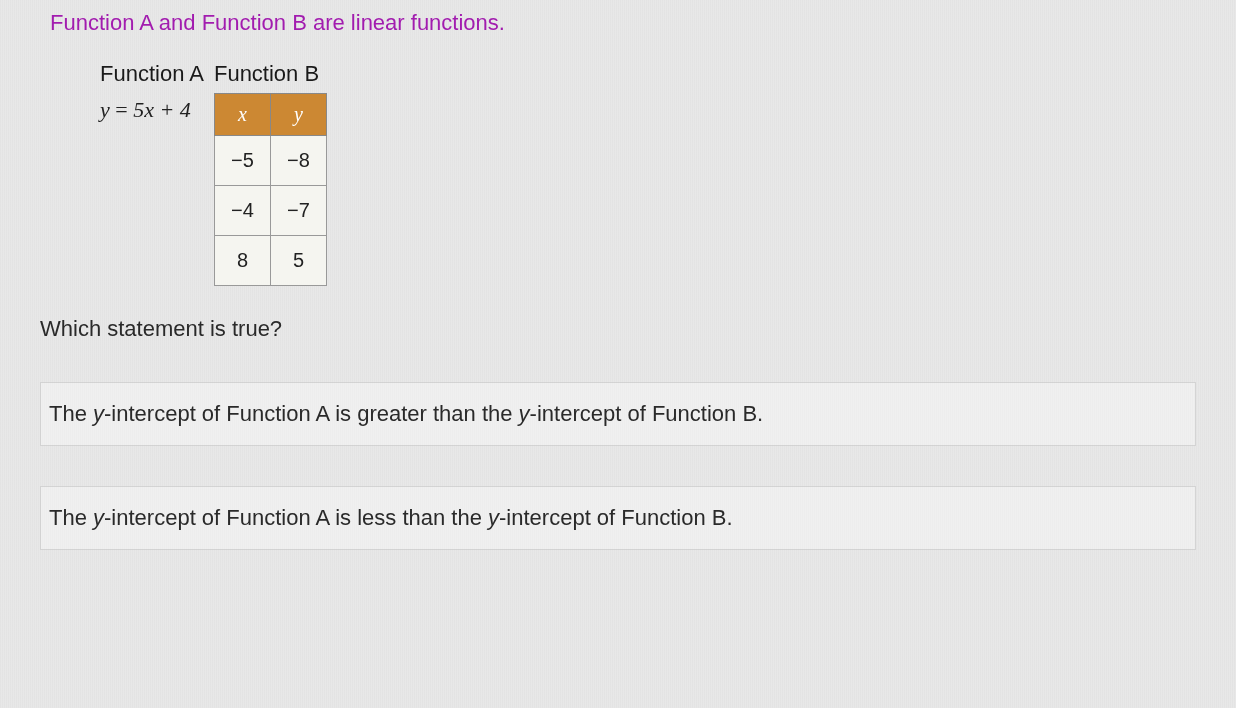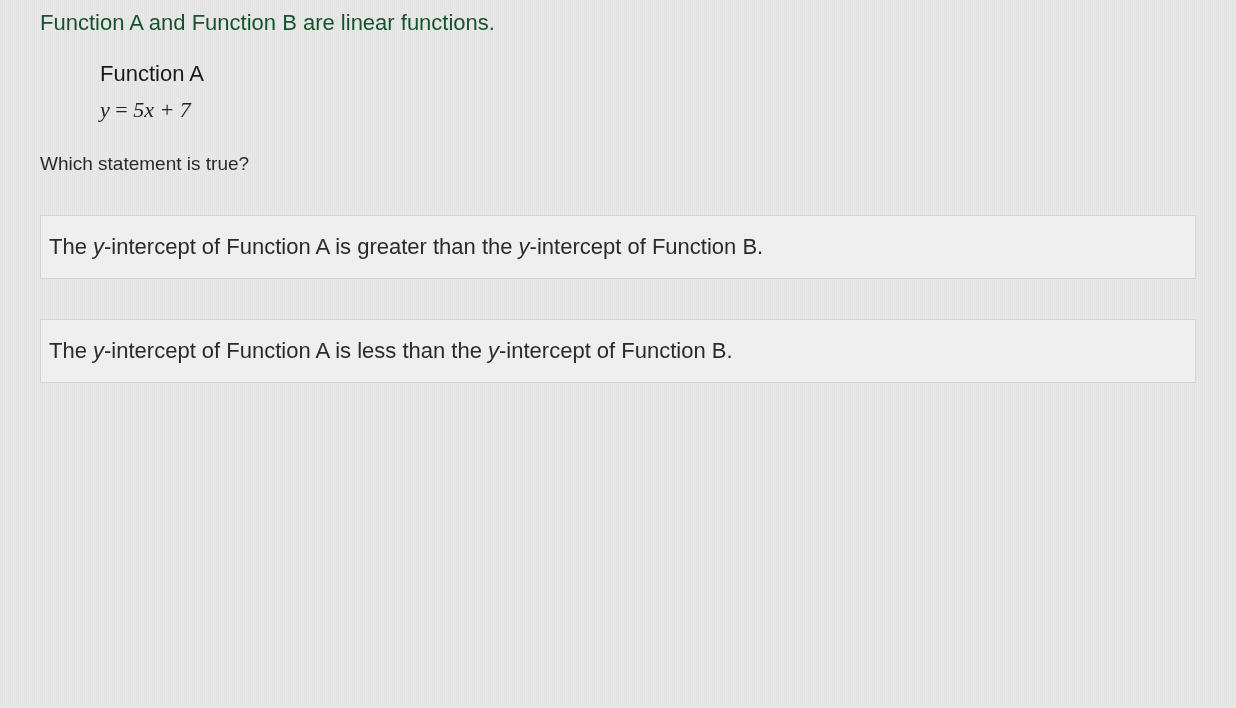--- a/index.html
+++ b/index.html
@@ -11,23 +11,23 @@
       font-family: Verdana, Geneva, sans-serif;
       background: #e8e8e8;
       background-image: repeating-linear-gradient(90deg, rgba(0,0,0,0.02) 0px, rgba(0,0,0,0.02) 1px, transparent 1px, transparent 2px);
       width: 1236px;
       height: 708px;
       padding: 10px 40px;
       color: #333;
     }
     .prompt {
       font-size: 22px;
-      color: #14532d;
+      color: #a21caf;
       margin-bottom: 25px;
-      margin-left: 0;
+      margin-left: 10px;
     }
     .functions-row {
       display: flex;
       align-items: flex-start;
       margin-left: 60px;
     }
     .func-a {
       margin-right: 10px;
     }
     .func-label {
@@ -65,21 +65,21 @@
     table.data-table td {
       background: #f5f5f0;
       color: #222;
       font-size: 20px;
       width: 56px;
       height: 50px;
       border: 1px solid #999;
       text-align: center;
     }
     .which-stmt {
-      font-size: 19px;
+      font-size: 22px;
       color: #2a2a2a;
       margin-top: 30px;
       margin-bottom: 40px;
     }
     .option {
       background: rgba(255,255,255,0.35);
       border: 1px solid rgba(150,150,150,0.3);
       padding: 18px 8px;
       margin-bottom: 40px;
       font-size: 22px;
@@ -92,24 +92,49 @@
   </style>
 </head>
 <body>
 
 <div class="prompt">Function A and Function B are linear functions.</div>
 
 <div class="functions-row">
   <div class="func-a">
     <div class="func-label">Function A</div>
     <div class="equation">
-      <span>y</span><span class="eq-op"> = </span><span>5x + 7</span>
+      <span>y</span><span class="eq-op"> = </span><span>5x + 4</span>
     </div>
   </div>
 
+  <div class="func-b">
+    <div class="func-label">Function B</div>
+    <table class="data-table">
+      <thead>
+        <tr>
+          <th>x</th>
+          <th>y</th>
+        </tr>
+      </thead>
+      <tbody>
+        <tr>
+          <td>−5</td>
+          <td>−8</td>
+        </tr>
+        <tr>
+          <td>−4</td>
+          <td>−7</td>
+        </tr>
+        <tr>
+          <td>8</td>
+          <td>5</td>
+        </tr>
+      </tbody>
+    </table>
+  </div>
 </div>
 
 <div class="which-stmt">Which statement is true?</div>
 
 <div class="option">
   <span>The </span><span class="ital">y</span><span>-intercept of Function A is greater than the </span><span class="ital">y</span><span>-intercept of Function B.</span>
 </div>
 
 <div class="option">
   <span>The </span><span class="ital">y</span><span>-intercept of Function A is less than the </span><span class="ital">y</span><span>-intercept of Function B.</span>

